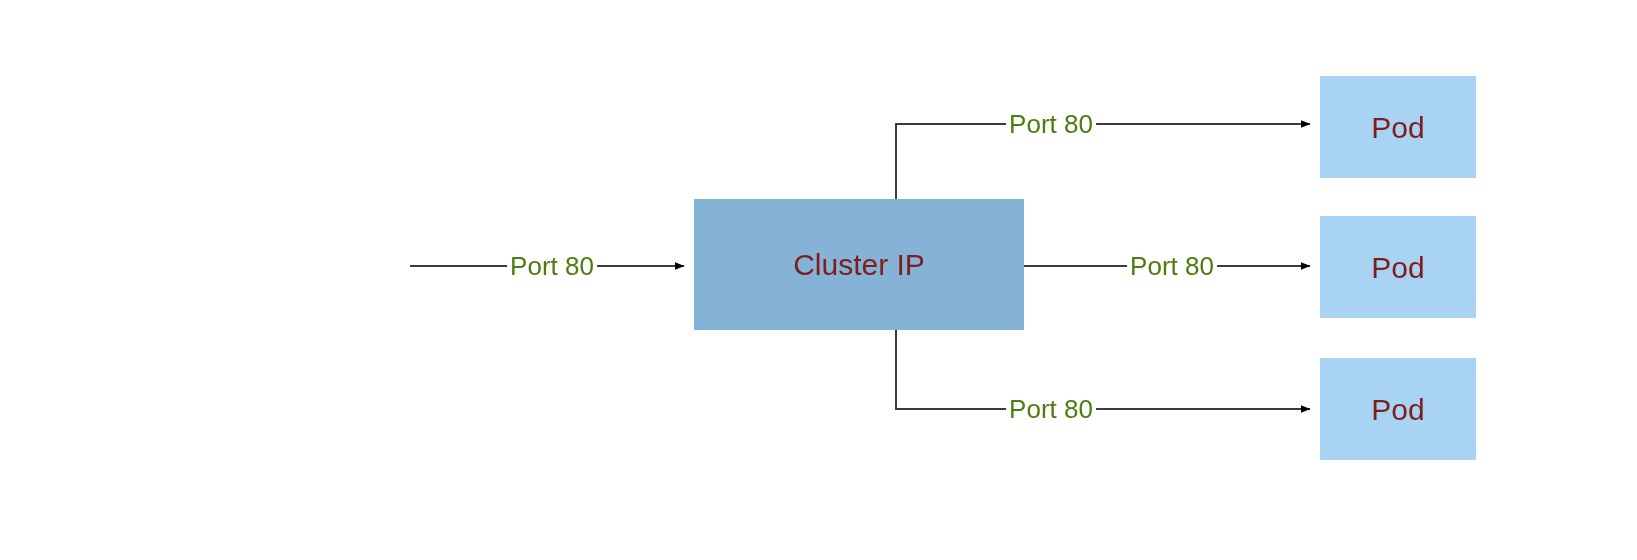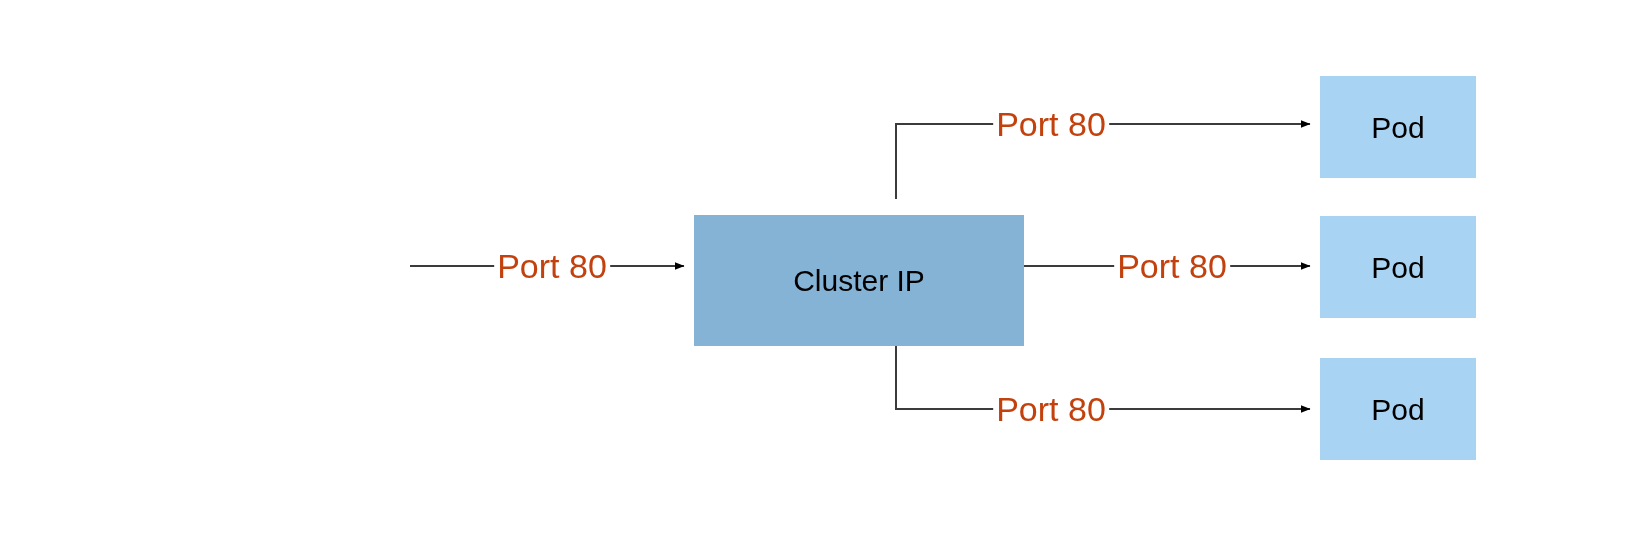--- a/index.html
+++ b/index.html
@@ -24,57 +24,57 @@
     top: 0;
     width: 1637px;
     height: 560px;
   }
   .node {
     position: absolute;
     box-sizing: border-box;
     display: flex;
     align-items: center;
     justify-content: center;
-    color: #000000;
+    color: #7f1d1d;
     line-height: 1.1;
     text-align: center;
     white-space: nowrap;
   }
   .node-source {
     left: 80px;
     top: 201px;
     width: 330px;
     height: 138px;
     background: #c6e2a8;
     font-size: 30px;
   }
   .node-service {
     left: 694px;
-    top: 215px;
+    top: 199px;
     width: 330px;
     height: 131px;
     background: #85b3d6;
     font-size: 30px;
   }
   .node-pod {
     left: 1320px;
     width: 156px;
     height: 102px;
     background: #a9d3f2;
     font-size: 30px;
   }
   .node-pod-1 { top: 76px; }
   .node-pod-2 { top: 216px; }
   .node-pod-3 { top: 358px; }
 
   .edge-label {
     position: absolute;
     background: #ffffff;
-    color: #c2410c;
-    font-size: 34px;
+    color: #4d7c0f;
+    font-size: 26px;
     line-height: 1;
     padding: 2px 3px;
     white-space: nowrap;
     transform: translate(-50%, -50%);
   }
 </style>
 </head>
 <body>
 
 <div id="canvas">

